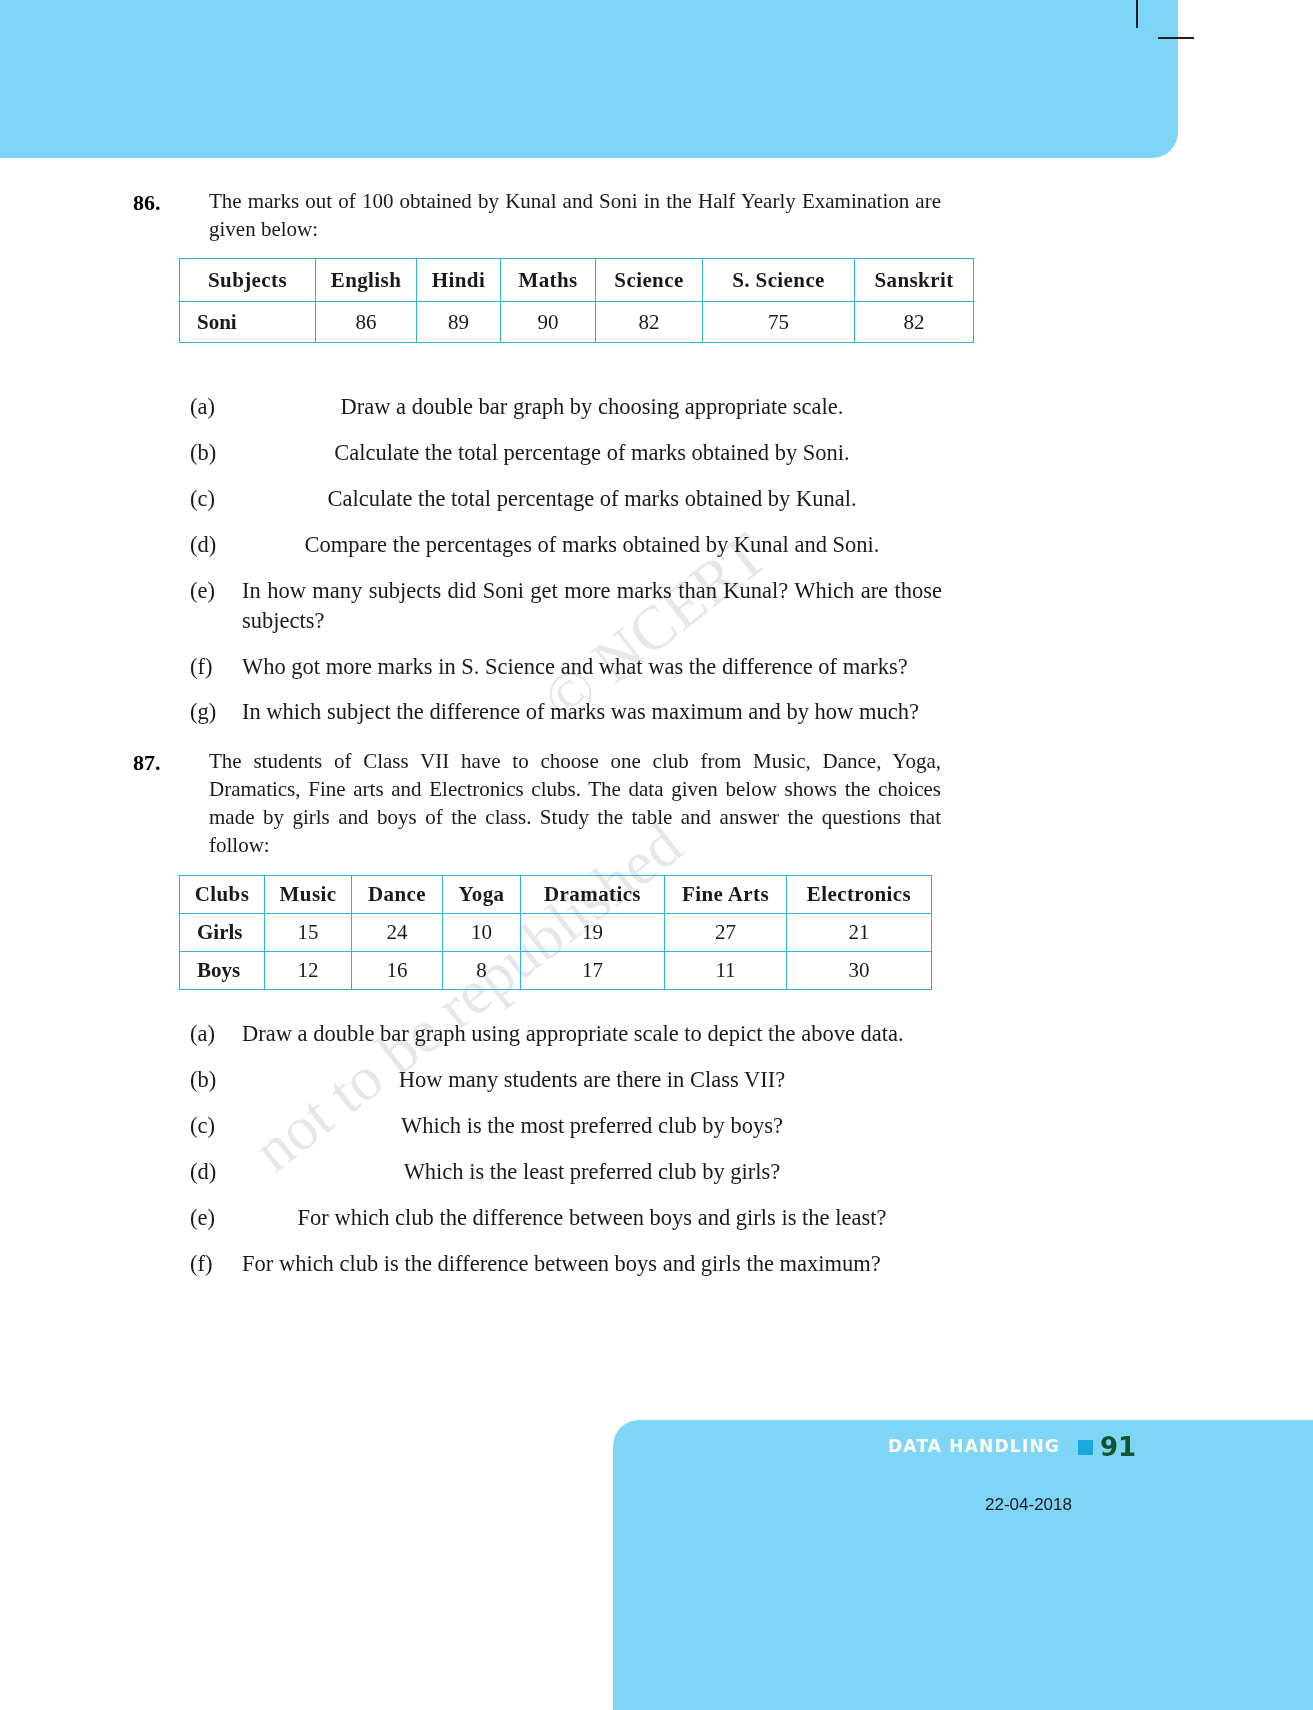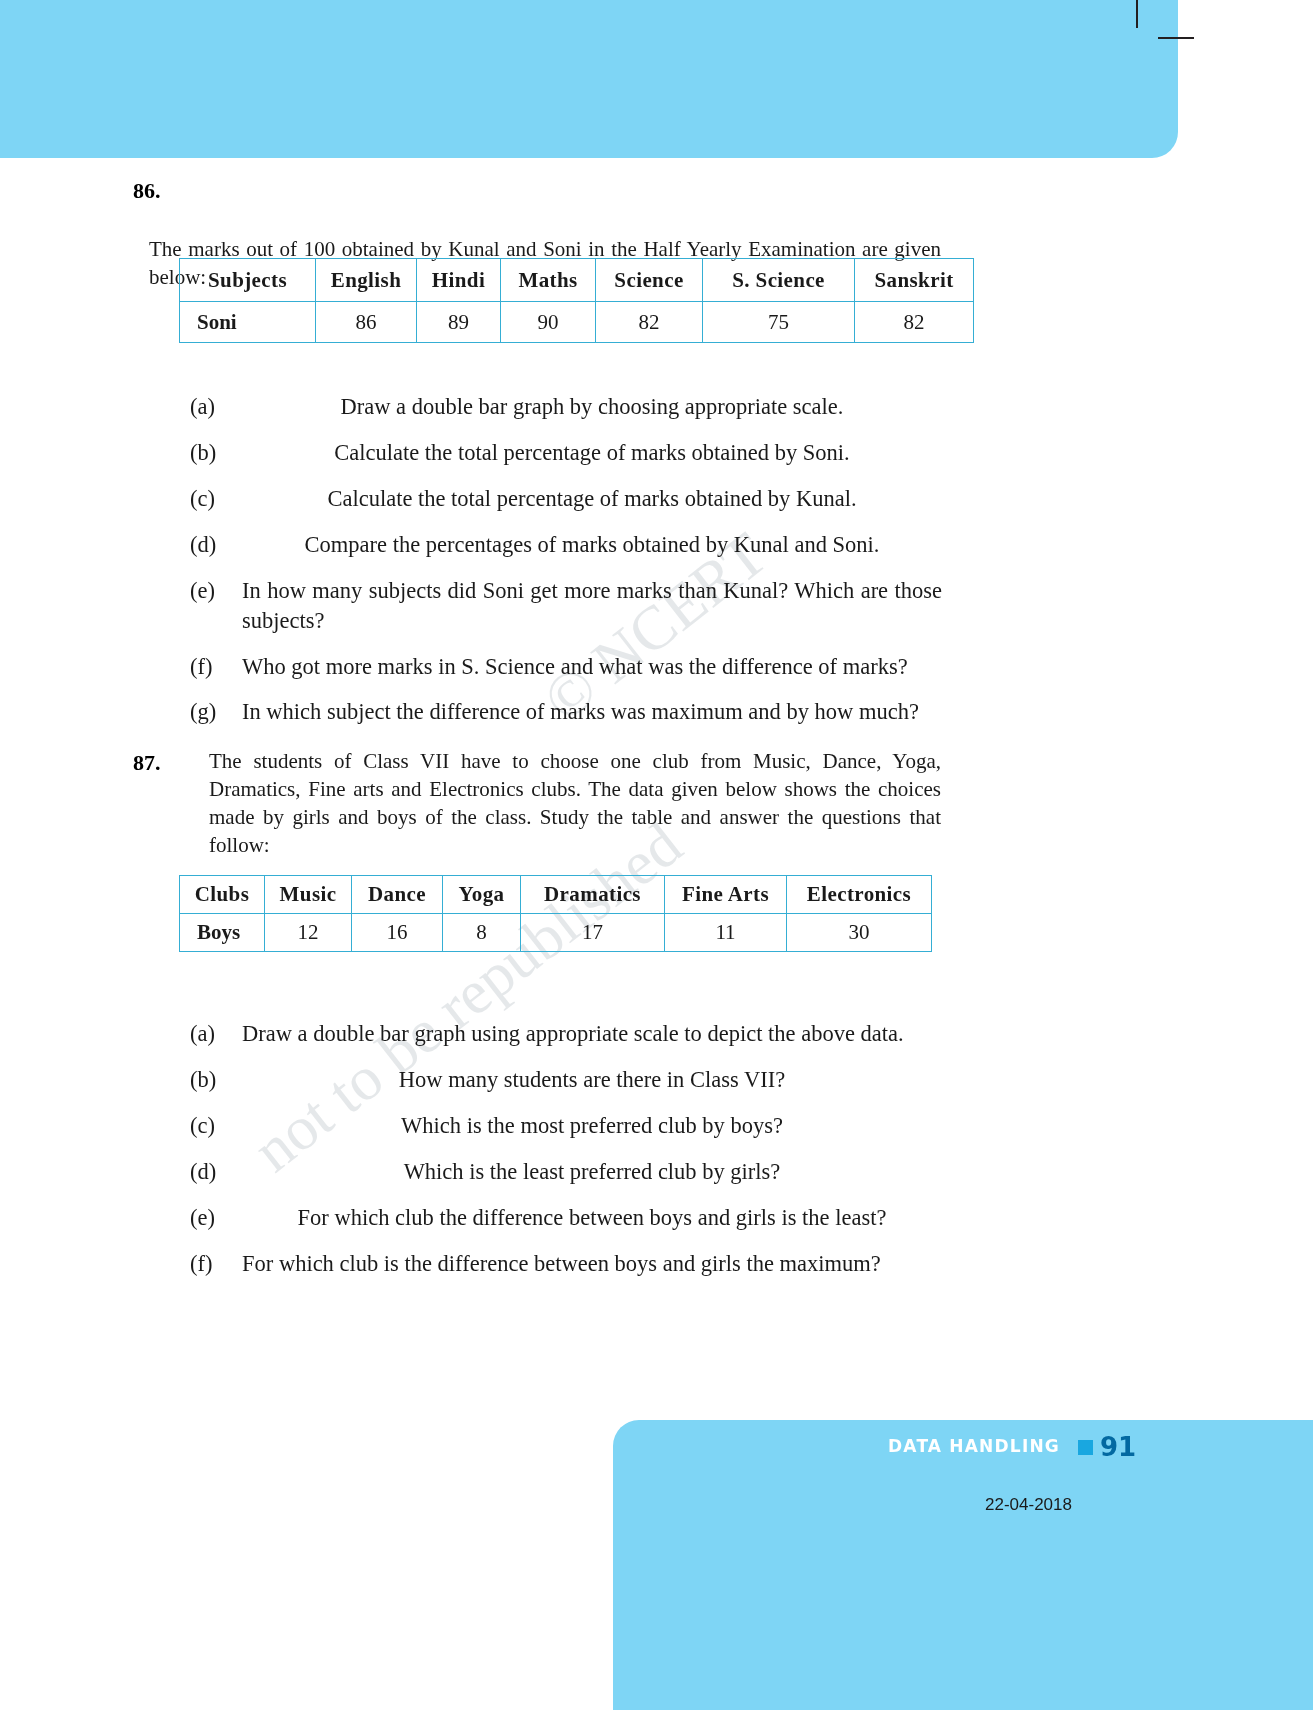--- a/index.html
+++ b/index.html
@@ -214,21 +214,21 @@
     background: #19a7e0;
     z-index: 7;
   }
   .footer-page {
     position: absolute;
     left: 1100px;
     top: 1432px;
     font-family: "DejaVu Sans", sans-serif;
     font-weight: bold;
     font-size: 26px;
-    color: #0369a1;
+    color: #14532d;
     z-index: 7;
     text-align: right;
   }
   .footer-date {
     position: absolute;
     left: 985px;
     top: 1495px;
     font-family: "Liberation Sans", sans-serif;
     font-size: 17px;
     color: #1a1a1a;
@@ -244,21 +244,21 @@
   <div class="crop-v"></div>
   <div class="crop-h"></div>
 
   <div class="watermark">
     <div class="wm-line wm1">© NCERT</div>
     <div class="wm-line wm2">not to be republished</div>
   </div>
 
   <div class="content">
 
-    <div class="qblock" style="left:133px; top:176px; width:808px;flex-direction:column;">
+    <div class="qblock" style="left:133px; top:188px; width:808px;">
       <div class="qnum">86.</div>
       <div class="qtext">The marks out of 100 obtained by Kunal and Soni in the Half Yearly Examination are given below:</div>
     </div>
 
     <table class="dt" id="table-marks">
       <thead>
         <tr>
           <th style="width:136px">Subjects</th>
           <th style="width:101px">English</th>
           <th style="width:84px">Hindi</th>
@@ -324,20 +324,29 @@
           <th style="width:87px">Music</th>
           <th style="width:91px">Dance</th>
           <th style="width:78px">Yoga</th>
           <th style="width:144px">Dramatics</th>
           <th style="width:122px">Fine Arts</th>
           <th style="width:145px">Electronics</th>
         </tr>
       </thead>
       <tbody>
         <tr>
+          <td class="rowhead">Girls</td>
+          <td>15</td>
+          <td>24</td>
+          <td>10</td>
+          <td>19</td>
+          <td>27</td>
+          <td>21</td>
+        </tr>
+        <tr>
           <td class="rowhead">Boys</td>
           <td>12</td>
           <td>16</td>
           <td>8</td>
           <td>17</td>
           <td>11</td>
           <td>30</td>
         </tr>
       </tbody>
     </table>

